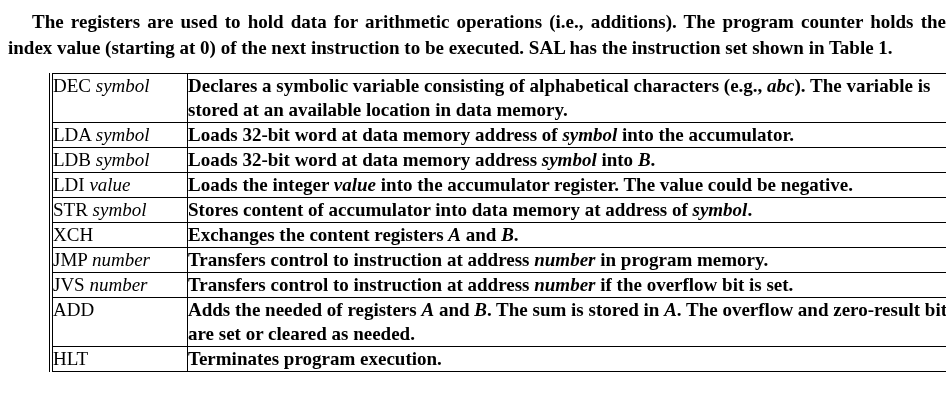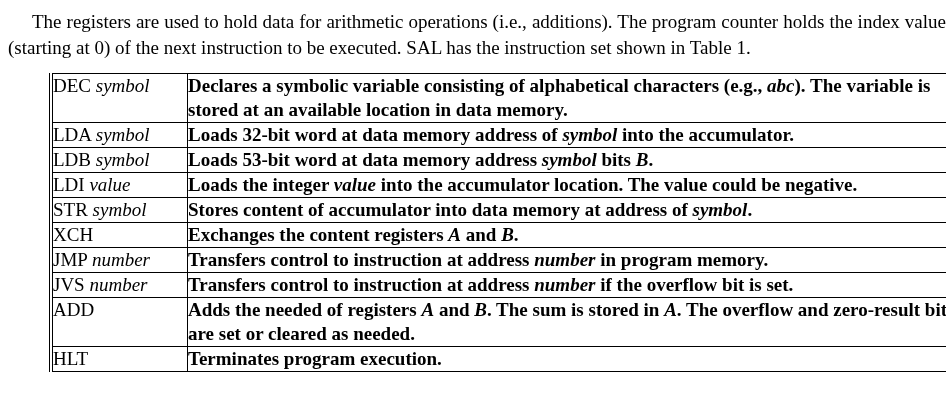--- a/index.html
+++ b/index.html
@@ -11,20 +11,21 @@
     font-family: "Liberation Serif", "DejaVu Serif", serif;
     font-size: 19px;
     overflow: hidden;
   }
   .intro {
     margin: 0;
     padding: 9px 0 0 8px;
     text-indent: 24px;
     line-height: 26px;
     text-align: justify;
+    font-weight: bold;
   }
   .table-wrap {
     margin: 12px 0 0 49px;
     width: max-content;
     border-left: 1px solid #000;
     border-right: 1px solid #000;
     padding: 0 2px;
   }
   table.sal {
     border-collapse: collapse;
@@ -62,26 +63,26 @@
     <td class="desc-cell"><span>Declares a symbolic variable consisting of alphabetical characters (e.g., </span><span class="it">abc</span><span>). The variable is stored at an available location in data memory.</span></td>
   </tr>
 
   <tr>
     <td class="op-cell"><span class="op">LDA</span> <span class="arg">symbol</span></td>
     <td class="desc-cell"><span>Loads 32-bit word at data memory address of </span><span class="it">symbol</span><span> into the accumulator.</span></td>
   </tr>
 
   <tr>
     <td class="op-cell"><span class="op">LDB</span> <span class="arg">symbol</span></td>
-    <td class="desc-cell"><span>Loads 53-bit word at data memory address </span><span class="it">symbol</span><span> bits </span><span class="it">B</span><span>.</span></td>
+    <td class="desc-cell"><span>Loads 32-bit word at data memory address </span><span class="it">symbol</span><span> into </span><span class="it">B</span><span>.</span></td>
   </tr>
 
   <tr>
     <td class="op-cell"><span class="op">LDI</span> <span class="arg">value</span></td>
-    <td class="desc-cell"><span>Loads the integer </span><span class="it">value</span><span> into the accumulator location. The value could be negative.</span></td>
+    <td class="desc-cell"><span>Loads the integer </span><span class="it">value</span><span> into the accumulator register. The value could be negative.</span></td>
   </tr>
 
   <tr>
     <td class="op-cell"><span class="op">STR</span> <span class="arg">symbol</span></td>
     <td class="desc-cell"><span>Stores content of accumulator into data memory at address of </span><span class="it">symbol</span><span>.</span></td>
   </tr>
 
   <tr>
     <td class="op-cell"><span class="op">XCH</span> </td>
     <td class="desc-cell"><span>Exchanges the content registers </span><span class="it">A</span><span> and </span><span class="it">B</span><span>.</span></td>

